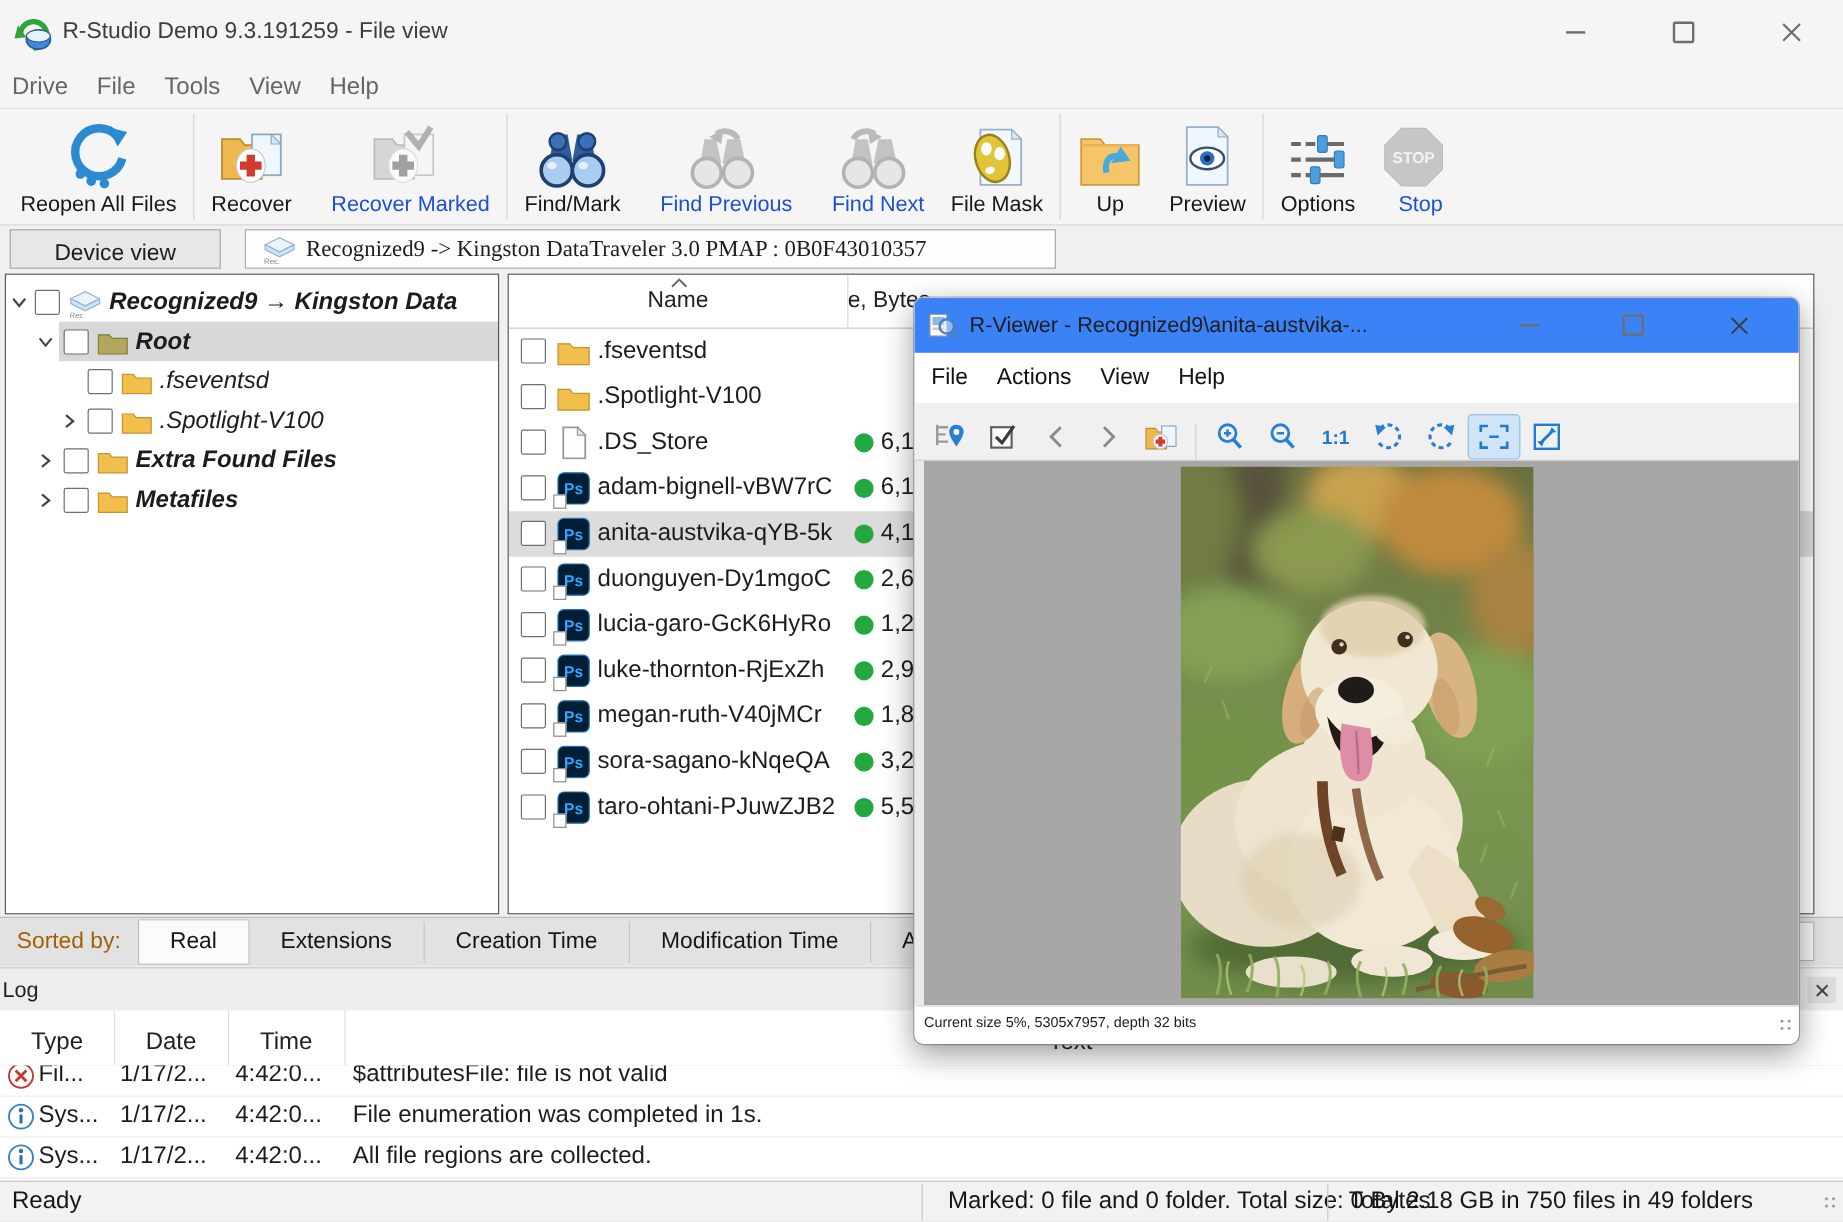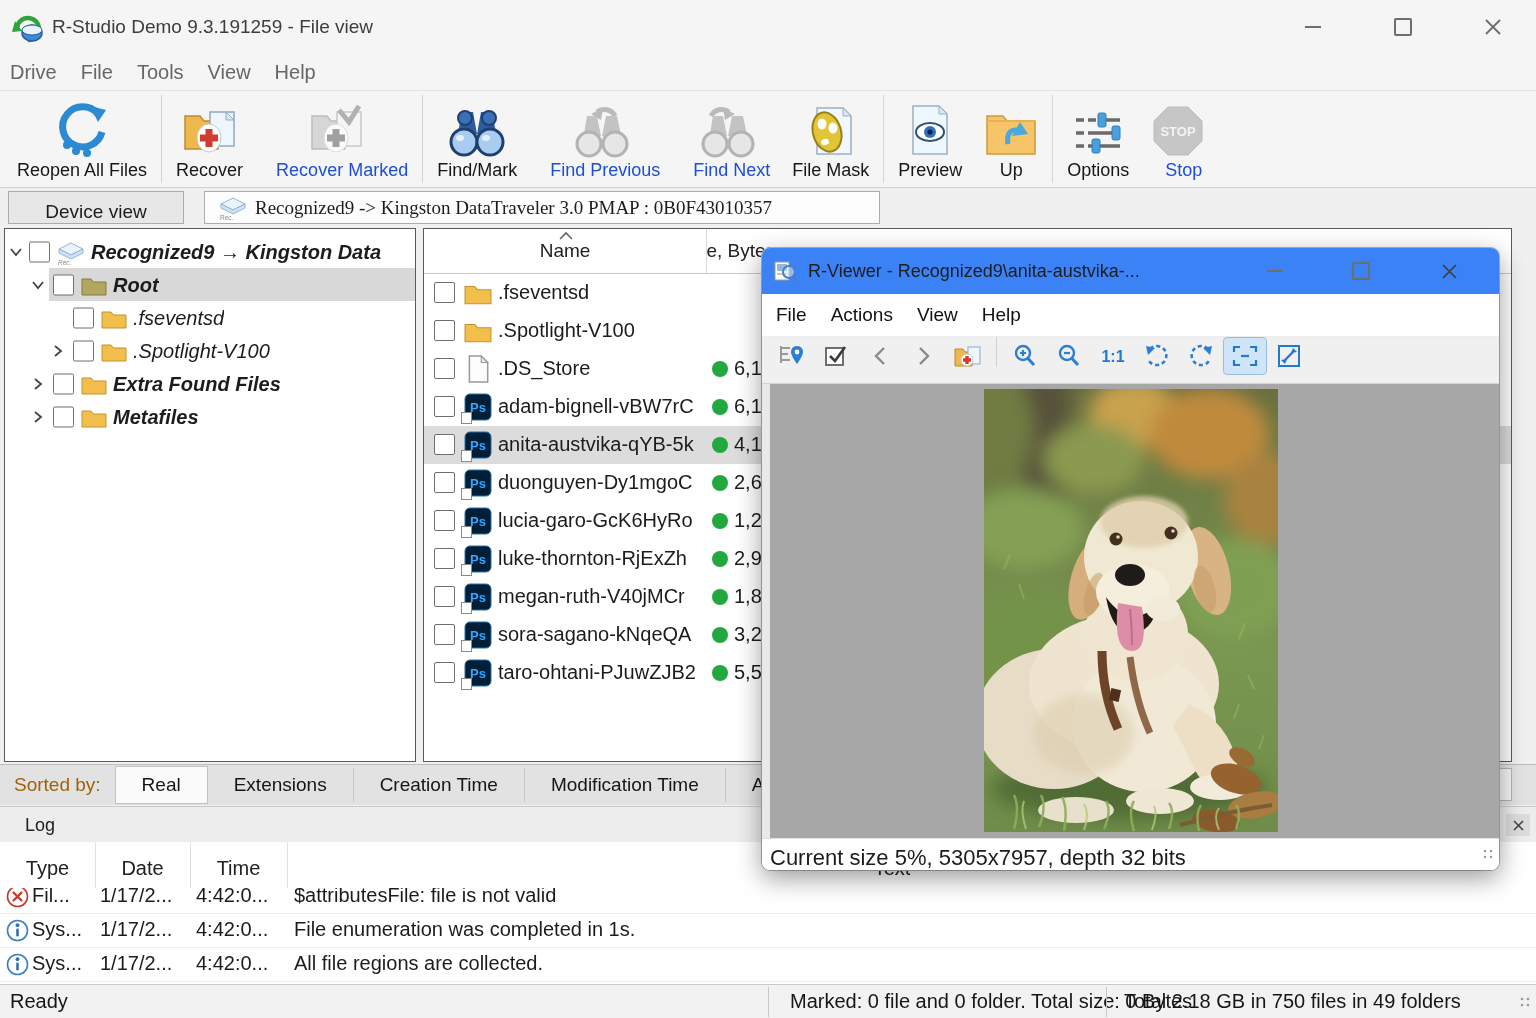--- a/index.html
+++ b/index.html
@@ -76,21 +76,21 @@
   #sortlabel{padding:0 14px;color:#a16207;}
   .stab{height:34px;display:flex;align-items:center;padding:0 26px;border-right:1px solid #c6c6c6;color:#161616;}
   .stab.first{border-left:1px solid #c6c6c6;}
   .stab.active{background:#fbfbfb;border:1px solid #c2c2c2;height:36px;}
   #overflow-tab{position:absolute;left:1444px;top:768px;width:68px;height:33px;background:#f6f6f6;
     border:1px solid #b5b5b5;display:flex;align-items:center;padding-left:12px;font-size:19px;box-sizing:border-box;}
 
   
   #logbar{left:0;top:806px;width:1536px;height:36px;background:#ededed;border-top:1px solid #c9c9c9;
     display:flex;align-items:center;font-size:18px;color:#222;}
-  #logbar span{padding-left:25px;}
+  #logbar span{padding-left:2px;}
   #log-close{position:absolute;right:6px;top:7px;width:24px;height:22px;display:flex;align-items:center;justify-content:center;background:#dcdcdc;}
   #loghead{left:0;top:842px;width:1536px;height:46px;background:#fff;border-bottom:1px solid #d8d8d8;
     font-size:20px;color:#222;}
   .lh{position:absolute;bottom:8px;text-align:center;}
   .lcol-line{position:absolute;top:842px;width:1px;height:142px;background:#e0e0e0;}
   #logrows{left:0;top:888px;width:1536px;height:96px;background:#fff;overflow:hidden;}
   .lrow{position:relative;height:33px;border-bottom:1px solid #ececec;font-size:20px;}
   .lrow .licon{position:absolute;left:6px;top:5px;}
   .lrow .c1{position:absolute;left:32px;top:4px;}
   .lrow .c2{position:absolute;left:100px;top:4px;}
@@ -111,27 +111,27 @@
   #viewer{left:762px;top:248px;width:737px;height:622px;background:#fff;border-radius:8px;
     box-shadow:0 8px 26px rgba(0,0,0,.4),0 0 0 1px #b9b9b9;overflow:hidden;z-index:20;}
   #vtitle{position:relative;height:46px;background:#3b82f6;display:flex;align-items:center;}
   #vtitle .vicon{margin-left:12px;}
   #vtitle .vtext{margin-left:10px;font-size:18px;color:#1d1d1d;white-space:nowrap;}
   .vctl{position:absolute;top:0;width:50px;height:46px;display:flex;align-items:center;justify-content:center;}
   #vbtn-min{left:488px;} #vbtn-max{left:574px;} #vbtn-close{left:662px;}
   #vmenu{height:42px;display:flex;align-items:center;font-size:19px;color:#111;border-bottom:1px solid #ededed;}
   #vmenu div{padding:0 12px;}
   #vmenu div:first-child{padding-left:14px;}
-  #vtoolbar{height:46px;background:#f0f0f0;border-bottom:1px solid #d5d5d5;display:flex;align-items:flex-start;padding-left:8px;text-decoration:underline;}
+  #vtoolbar{height:46px;background:#f0f0f0;border-bottom:1px solid #d5d5d5;display:flex;align-items:flex-end;padding-left:8px;text-decoration:underline;}
   .vbtn{width:44px;height:38px;display:flex;align-items:center;justify-content:center;border-radius:4px;box-sizing:border-box;}
   .vbtn.active{background:#cfe4f7;border:1px solid #94c0e6;}
   .vsep{width:1px;height:30px;background:#d0d0d0;margin:0 6px;}
   #vcanvas{position:relative;height:454px;background:#a7a7a7;border-left:8px solid #e9e9e9;box-sizing:border-box;}
   #vimage{position:absolute;left:214px;top:5px;width:294px;height:443px;}
-  #vstatus{position:relative;height:33px;background:#fff;border-top:1px solid #e0e0e0;font-size:22px;}
+  #vstatus{position:relative;height:33px;background:#fff;border-top:1px solid #e0e0e0;font-size:12px;}
   #vstatus span{position:absolute;left:8px;top:6px;}
   #vgrip{position:absolute;right:4px;top:8px;}
 </style>
 </head>
 <body>
 
 <div id="screen">
 
   <div id="titlebar" class="abs">
     <svg id="app-icon" viewBox="0 0 32 32">
@@ -251,40 +251,40 @@
         <ellipse cx="17" cy="20" rx="4.5" ry="5.5" fill="#fdfdfd"></ellipse>
         <ellipse cx="28" cy="24" rx="4.5" ry="5.5" fill="#fdfdfd"></ellipse>
         <ellipse cx="20" cy="38" rx="4" ry="3" fill="#fdfdfd" transform="rotate(-16 20 38)"></ellipse>
       </svg>
         </div>
       <div class="tlbl">File Mask</div>
     </div>
     <div class="tsep"></div>
     <div class="tbtn">
       <div class="tico">
+          <svg width="54" height="50" viewBox="0 0 54 50">
+        <path d="M3 8 h16 l4 5 h28 v33 H3 z" fill="#f6c469" stroke="#d09a36" stroke-width="1.5"></path>
+        <path d="M3 13 h48" stroke="#e9b152" stroke-width="2"></path>
+        <path d="M24 36 c-2 -12 4 -16 12 -13" stroke="#49a8dc" stroke-width="5" fill="none"></path>
+        <polygon points="36,14 44,26 28,28" fill="#49a8dc"></polygon>
+      </svg>
+        </div>
+      <div class="tlbl">Up</div>
+    </div>
+    <div class="tbtn">
+      <div class="tico">
           <svg width="50" height="54" viewBox="0 0 50 54">
         <path d="M8 2 h26 l8 8 v40 H8 z" fill="#eef6fe" stroke="#9ab0c4" stroke-width="1.5"></path>
         <path d="M34 2 l8 8 h-8 z" fill="#d8e8f6" stroke="#9ab0c4"></path>
         <ellipse cx="25" cy="28" rx="14" ry="9" fill="#fff" stroke="#33506e" stroke-width="2"></ellipse>
         <circle cx="25" cy="28" r="6" fill="#2f6fc2"></circle>
         <circle cx="25" cy="28" r="2.6" fill="#0f2340"></circle>
       </svg>
         </div>
       <div class="tlbl">Preview</div>
-    </div>
-    <div class="tbtn">
-      <div class="tico">
-          <svg width="54" height="50" viewBox="0 0 54 50">
-        <path d="M3 8 h16 l4 5 h28 v33 H3 z" fill="#f6c469" stroke="#d09a36" stroke-width="1.5"></path>
-        <path d="M3 13 h48" stroke="#e9b152" stroke-width="2"></path>
-        <path d="M24 36 c-2 -12 4 -16 12 -13" stroke="#49a8dc" stroke-width="5" fill="none"></path>
-        <polygon points="36,14 44,26 28,28" fill="#49a8dc"></polygon>
-      </svg>
-        </div>
-      <div class="tlbl">Up</div>
     </div>
     <div class="tsep"></div>
     <div class="tbtn">
       <div class="tico">
           <svg width="52" height="50" viewBox="0 0 52 50">
         <g stroke="#6a6a6a" stroke-width="3.5">
           <path d="M4 12 h8 M16 12 h8 M30 12 h18"></path>
           <path d="M4 25 h8 M16 25 h26"></path>
           <path d="M4 38 h8 M16 38 h6 M28 38 h20"></path>
         </g>

